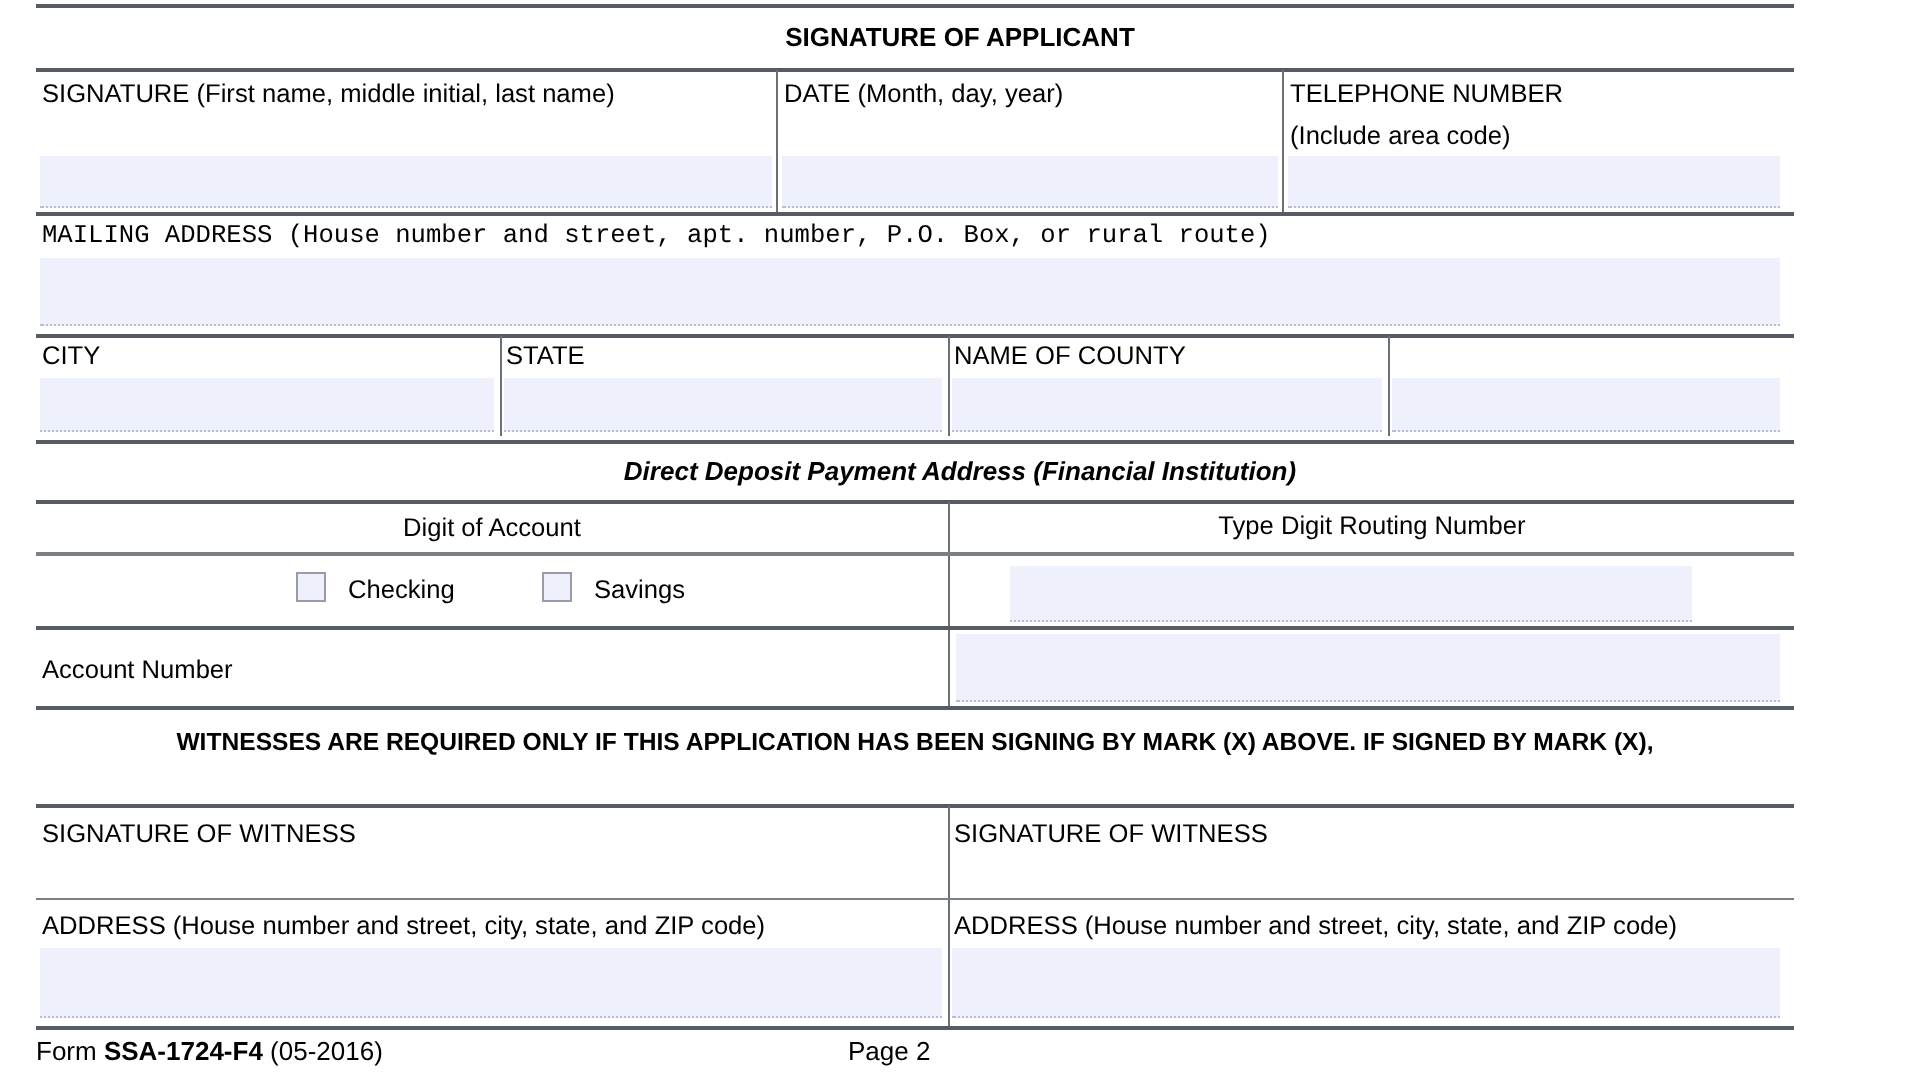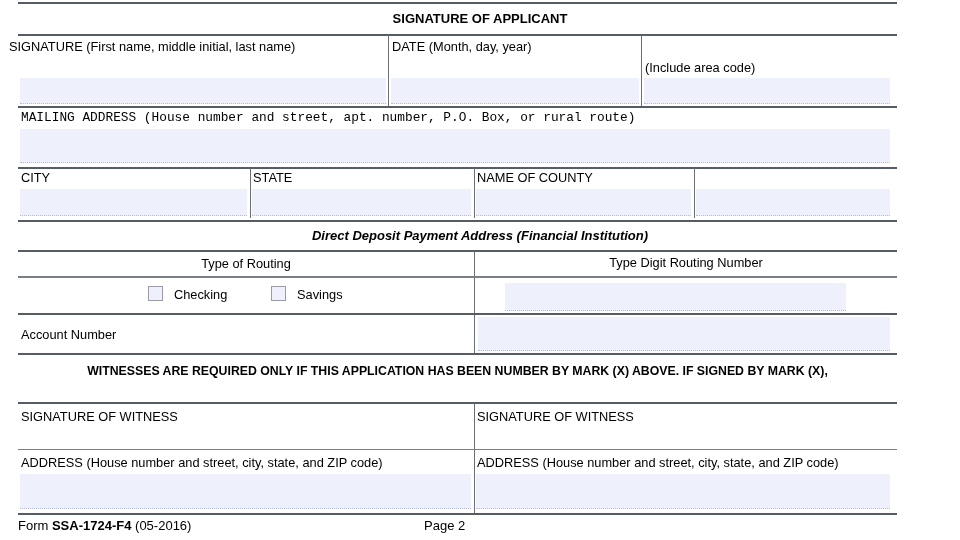--- a/index.html
+++ b/index.html
@@ -88,26 +88,27 @@
 
   <div class="hline" style="left:18px; top:2px; width:879px;"></div>
 
   <div class="title-block" style="top:11px; left:0;">SIGNATURE OF APPLICANT</div>
 
   <div class="hline" style="left:18px; top:34px; width:879px;"></div>
 
   <div class="vline" style="left:388px; top:35px; height:71px;"></div>
   <div class="vline" style="left:641px; top:35px; height:71px;"></div>
 
-  <div class="lbl" style="left:9px; top:39px;">SIGNATURE (First name, middle initial, last name)</div>
+  <div class="lbl" style="left:21px; top:39px;">SIGNATURE (First name, middle initial, last name)</div>
   <div class="fill" style="left:20px; top:78px; width:366px; height:26px;"></div>
 
   <div class="lbl" style="left:392px; top:39px;text-align:right;">DATE (Month, day, year)</div>
   <div class="fill" style="left:391px; top:78px; width:248px; height:26px;"></div>
 
+  <div class="lbl" style="left:645px; top:39px;">TELEPHONE NUMBER</div>
   <div class="lbl" style="left:645px; top:60px;">(Include area code)</div>
   <div class="fill" style="left:644px; top:78px; width:246px; height:26px;"></div>
 
   <div class="hline" style="left:18px; top:106px; width:879px;"></div>
 
   <div class="lbl" style="left:21px; top:110px;font-family:Liberation Mono, monospace;">MAILING ADDRESS (House number and street, apt. number, P.O. Box, or rural route)</div>
   <div class="fill" style="left:20px; top:129px; width:870px; height:34px;"></div>
 
   <div class="hline" style="left:18px; top:167px; width:879px;"></div>
 
@@ -128,41 +129,41 @@
   <div class="fill" style="left:696px; top:189px; width:194px; height:27px;"></div>
 
   <div class="hline" style="left:18px; top:220px; width:879px;"></div>
 
   <div class="title-block" style="top:228px; left:0;font-style:italic;">Direct Deposit Payment Address (Financial Institution)</div>
 
   <div class="hline" style="left:18px; top:250px; width:879px;"></div>
 
   <div class="vline" style="left:474px; top:251px; height:102px;"></div>
 
-  <div class="lbl center" style="left:18px; top:256px; width:456px;">Type of Routing</div>
+  <div class="lbl center" style="left:18px; top:256px; width:456px;">Digit of Account</div>
   <div class="lbl center" style="left:475px; top:255px; width:422px;">Type Digit Routing Number</div>
 
   <div class="hline thin" style="left:18px; top:276px; width:879px; height:2px;"></div>
 
   <div class="cbx" style="left:148px; top:286px;"></div>
   <div class="lbl" style="left:174px; top:287px;">Checking</div>
 
   <div class="cbx" style="left:271px; top:286px;"></div>
   <div class="lbl" style="left:297px; top:287px;">Savings</div>
 
   <div class="fill" style="left:505px; top:283px; width:341px; height:28px;"></div>
 
   <div class="hline" style="left:18px; top:313px; width:879px;"></div>
 
   <div class="lbl" style="left:21px; top:327px;">Account Number</div>
   <div class="fill" style="left:478px; top:317px; width:412px; height:34px;"></div>
 
   <div class="hline" style="left:18px; top:353px; width:879px;"></div>
 
-  <div class="witness-note" style="top:363px;">WITNESSES ARE REQUIRED ONLY IF THIS APPLICATION HAS BEEN NUMBER BY MARK (X) ABOVE.  IF SIGNED BY MARK (X),</div>
+  <div class="witness-note" style="top:363px;">WITNESSES ARE REQUIRED ONLY IF THIS APPLICATION HAS BEEN SIGNING BY MARK (X) ABOVE.  IF SIGNED BY MARK (X),</div>
 
   <div class="hline" style="left:18px; top:402px; width:879px;"></div>
 
   <div class="vline" style="left:474px; top:403px; height:110px;"></div>
 
   <div class="lbl" style="left:21px; top:409px;">SIGNATURE OF WITNESS</div>
   <div class="fill" style="left:20px; top:430px; width:451px; height:17px; background:transparent; border-bottom:none;"></div>
 
   <div class="lbl" style="left:21px; top:455px;">ADDRESS (House number and street, city, state, and ZIP code)</div>
   <div class="fill" style="left:20px; top:474px; width:451px; height:35px;"></div>

